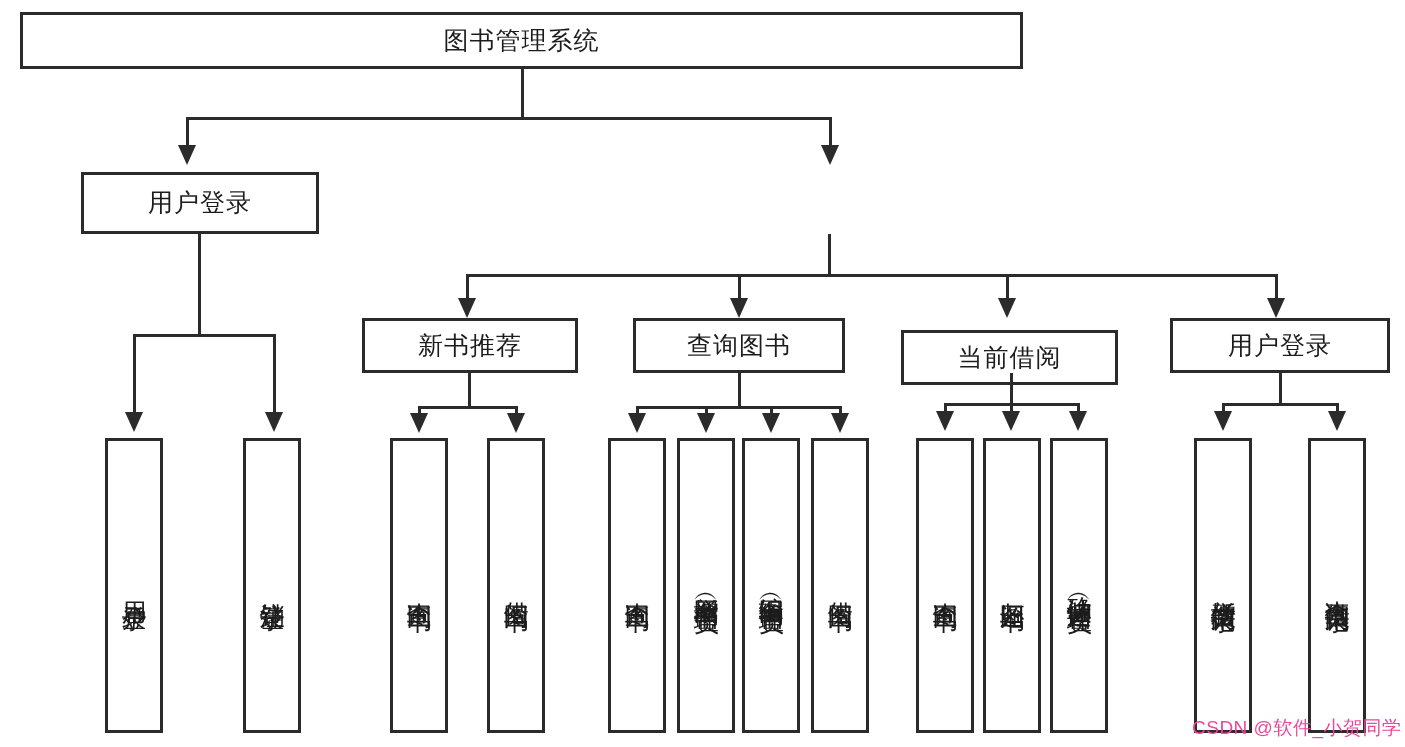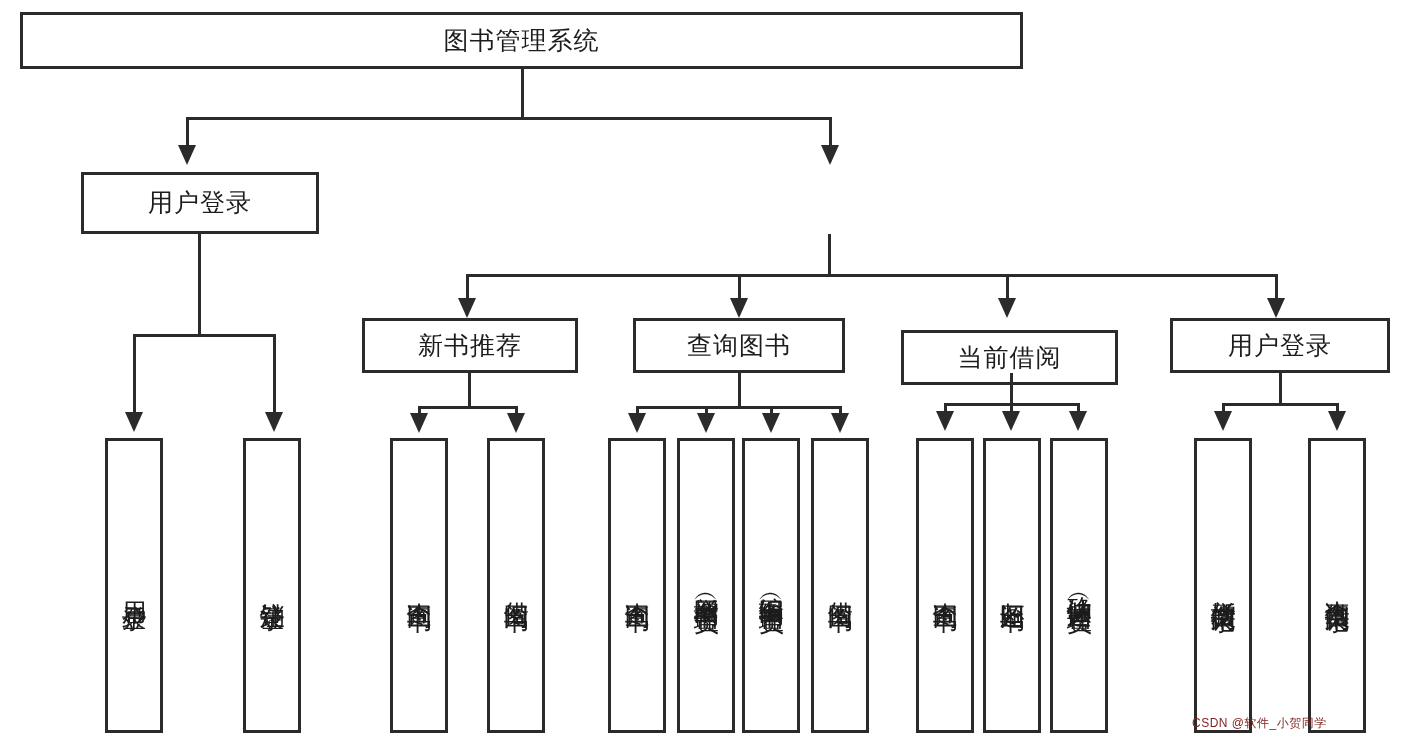--- a/index.html
+++ b/index.html
@@ -61,22 +61,22 @@
   .arrow {
     position: absolute;
     width: 0;
     height: 0;
     border-left: 9px solid transparent;
     border-right: 9px solid transparent;
     border-top: 20px solid #2b2b2b;
   }
   .watermark {
     position: absolute;
-    color: #7f1d1d;
-    font-size: 12px;
+    color: #ec4899;
+    font-size: 19px;
     white-space: nowrap;
     letter-spacing: 0.5px;
   }
 </style>
 </head>
 <body>
 
 <div id="canvas">
 
   <div class="node root horiz" style="left:20px; top:12px; width:1003px; height:57px;">图书管理系统</div>

